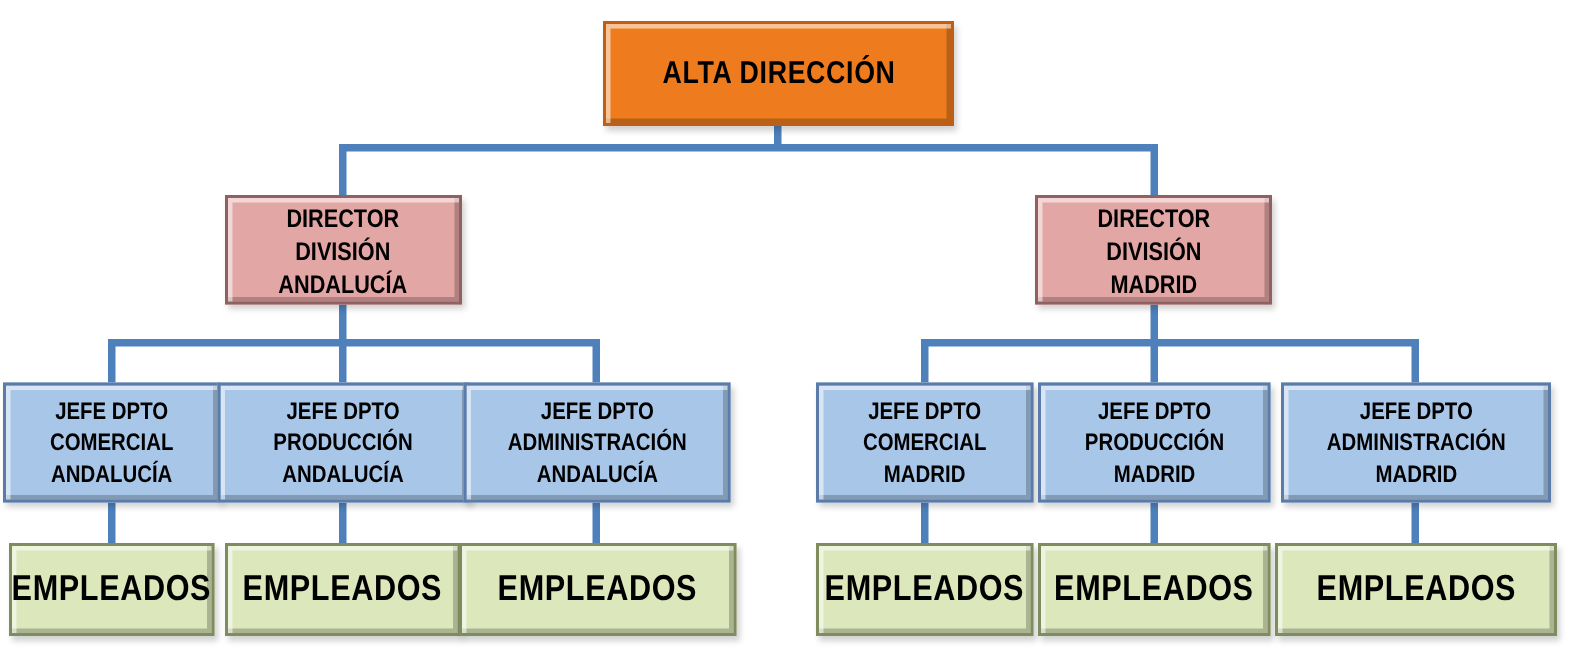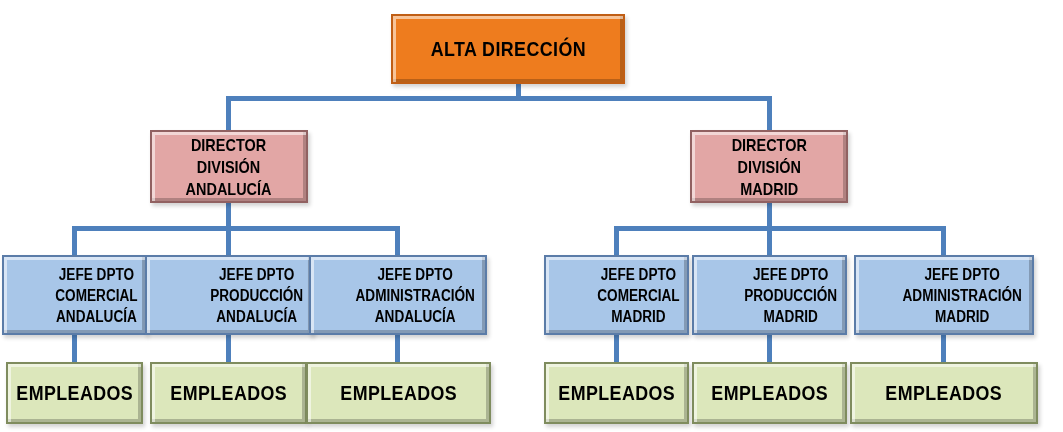--- a/index.html
+++ b/index.html
@@ -29,22 +29,22 @@
     transform-origin:center center;
     white-space:nowrap;
   }
   .node .ln{display:block;}
   .orange{background:var(--root-fill,#EE7C1E);border:2px solid var(--root-border,#C05E14);}
   .pink{background:var(--director-fill,#E2A6A5);border:2px solid var(--director-border,#916161);}
   .blue{background:var(--department-fill,#A8C6E8);border:2px solid var(--department-border,#5B7CA8);}
   .green{background:var(--employee-fill,#DCE7BB);border:2px solid var(--employee-border,#7F8C5E);}
   .r-root{font-size:21px;letter-spacing:0.5px;}
   .r-dir{font-size:17px;line-height:22px;align-items:flex-end;}
-  .r-dep{font-size:16px;line-height:21px;justify-content:flex-end;}
-  .r-emp{font-size:21px;letter-spacing:0.5px;justify-content:center;}
+  .r-dep{font-size:16px;line-height:21px;}
+  .r-emp{font-size:24px;letter-spacing:0.5px;justify-content:center;}
 </style>
 </head>
 <body>
 
 <div class="stage">
 
   <div class="line" style="left:516px;top:84px;width:5px;height:14px"></div>
   <div class="line" style="left:226px;top:96px;width:546px;height:5px"></div>
   <div class="line" style="left:226px;top:96px;width:5px;height:34px"></div>
   <div class="line" style="left:767px;top:96px;width:5px;height:34px"></div>
@@ -59,21 +59,21 @@
   <div class="line" style="left:614px;top:226px;width:5px;height:29px"></div>
   <div class="line" style="left:941px;top:226px;width:5px;height:29px"></div>
 
   <div class="line" style="left:72px;top:335px;width:5px;height:27px"></div>
   <div class="line" style="left:226px;top:335px;width:5px;height:27px"></div>
   <div class="line" style="left:395px;top:335px;width:5px;height:27px"></div>
   <div class="line" style="left:614px;top:335px;width:5px;height:27px"></div>
   <div class="line" style="left:767px;top:335px;width:5px;height:27px"></div>
   <div class="line" style="left:941px;top:335px;width:5px;height:27px"></div>
 
-  <div class="node orange r-root" style="left:391px;top:14px;width:234px;height:70px">
+  <div class="node orange r-root" style="left:402px;top:14px;width:234px;height:70px">
     <div class="txt">
       <span class="ln">ALTA DIRECCIÓN</span>
     </div>
   </div>
 
   <div class="node pink r-dir" style="left:150px;top:130px;width:158px;height:73px">
     <div class="txt">
       <span class="ln">DIRECTOR</span>
       <span class="ln">DIVISIÓN</span>
       <span class="ln">ANDALUCÍA</span>

